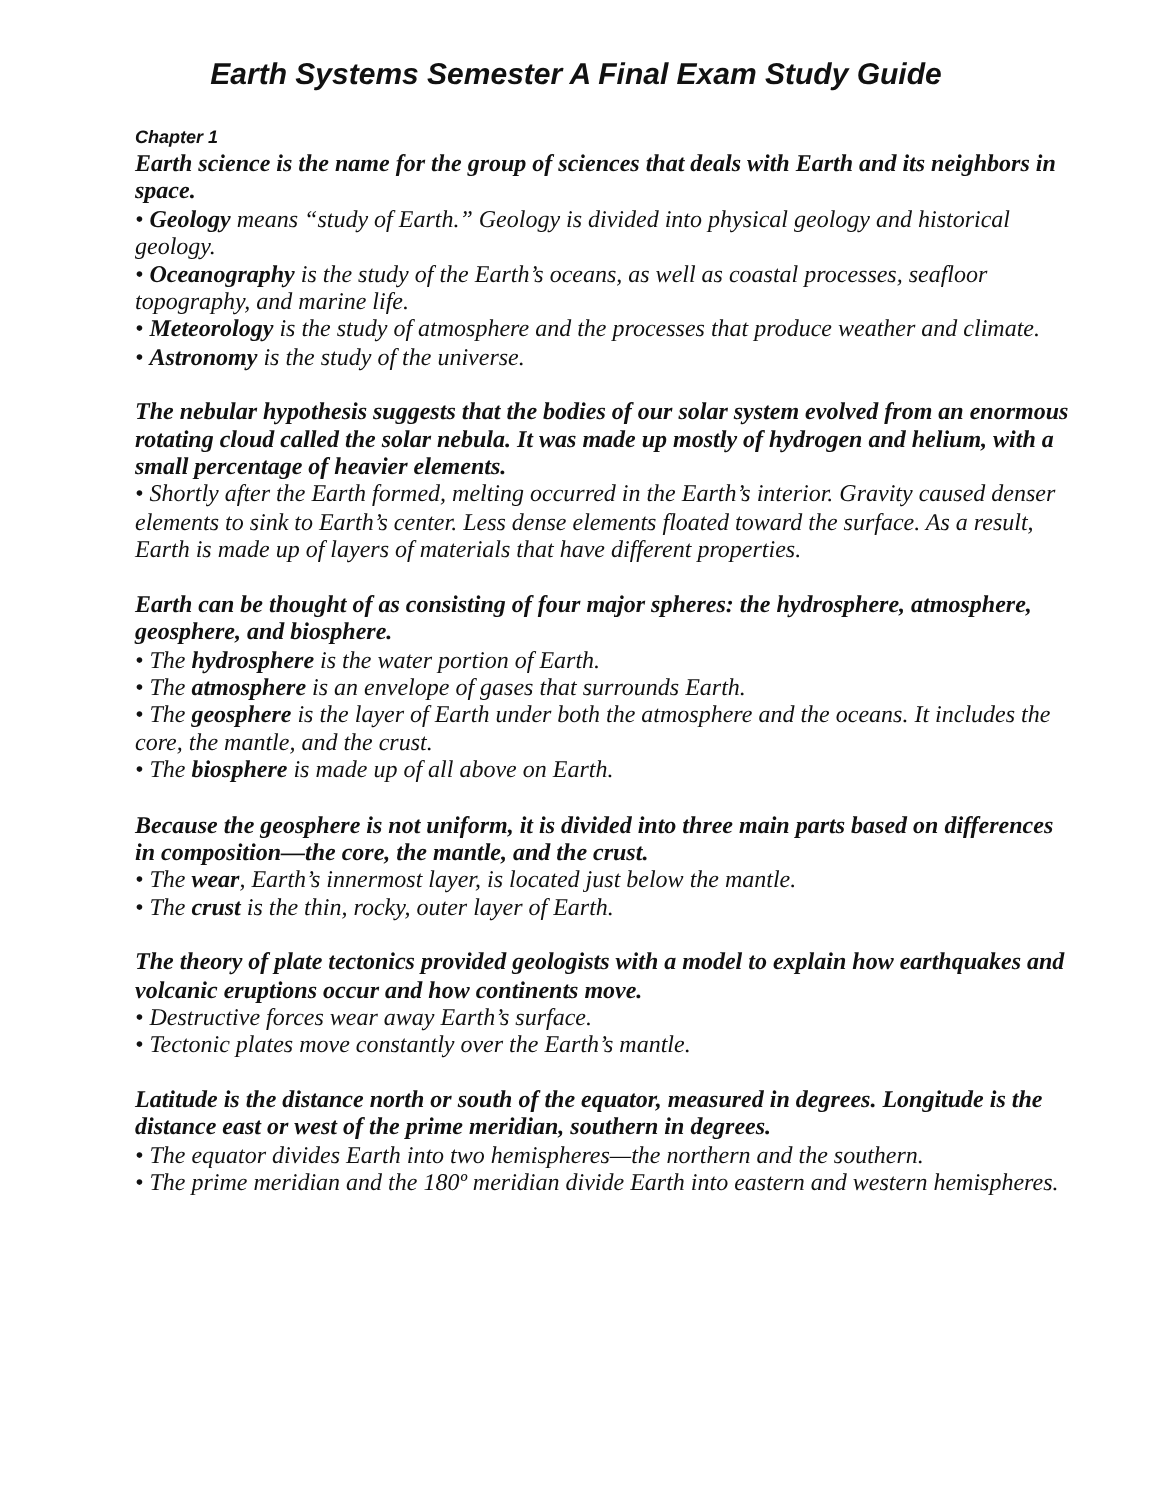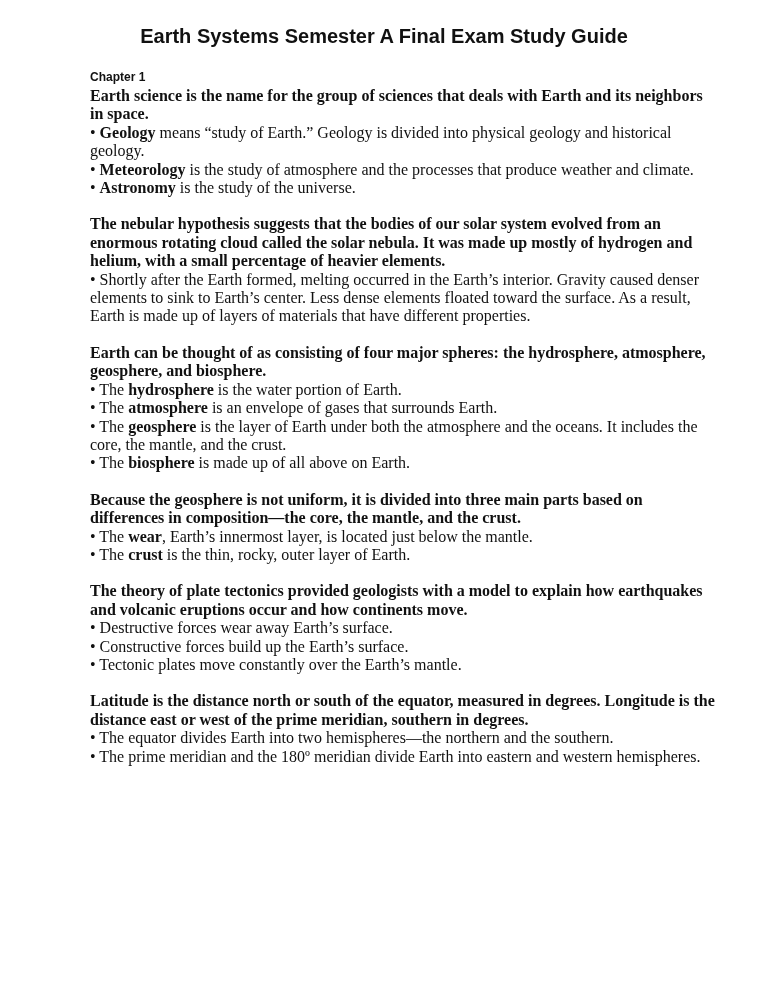--- a/index.html
+++ b/index.html
@@ -10,22 +10,23 @@
     body {
       width: 768px;
       height: 994px;
       position: relative;
       overflow: hidden;
       color: #111111;
     }
     .page {
       position: absolute;
       left: 90px;
-      top: 24px;
+      top: 38px;
       width: 640px;
+      font-style: italic;
     }
     .title {
       font-family: "Liberation Sans", sans-serif;
       font-weight: bold;
       font-size: 20px;
       text-align: center;
       margin: 0 0 0 -90px;
       width: 768px;
       line-height: 24px;
     }
@@ -55,20 +56,21 @@
 </head>
 <body>
 
 <div class="page">
   <h1 class="title">Earth Systems Semester A Final Exam Study Guide</h1>
   <h2 class="chapter">Chapter 1</h2>
 
   <div class="section first">
     <p class="lead">Earth science is the name for the group of sciences that deals with Earth and its neighbors in space.</p>
     <p class="bullet"><span>• </span><b>Geology</b><span> means “study of Earth.” Geology is divided into physical geology and historical geology.</span></p>
+    <p class="bullet"><span>• </span><b>Oceanography</b><span> is the study of the Earth’s oceans, as well as coastal processes, seafloor topography, and marine life.</span></p>
     <p class="bullet"><span>• </span><b>Meteorology</b><span> is the study of atmosphere and the processes that produce weather and climate.</span></p>
     <p class="bullet"><span>• </span><b>Astronomy</b><span> is the study of the universe.</span></p>
   </div>
 
   <div class="section">
     <p class="lead">The nebular hypothesis suggests that the bodies of our solar system evolved from an enormous rotating cloud called the solar nebula. It was made up mostly of hydrogen and helium, with a small percentage of heavier elements.</p>
     <p class="bullet"><span>• </span><span>Shortly after the Earth formed, melting occurred in the Earth’s interior. Gravity caused denser elements to sink to Earth’s center. Less dense elements floated toward the surface. As a result, Earth is made up of layers of materials that have different properties.</span></p>
   </div>
 
   <div class="section">
@@ -81,21 +83,20 @@
 
   <div class="section">
     <p class="lead">Because the geosphere is not uniform, it is divided into three main parts based on differences in composition—the core, the mantle, and the crust.</p>
     <p class="bullet"><span>• The </span><b>wear</b><span>, Earth’s innermost layer, is located just below the mantle.</span></p>
     <p class="bullet"><span>• The </span><b>crust</b><span> is the thin, rocky, outer layer of Earth.</span></p>
   </div>
 
   <div class="section">
     <p class="lead">The theory of plate tectonics provided geologists with a model to explain how earthquakes and volcanic eruptions occur and how continents move.</p>
     <p class="bullet"><span>• </span><span>Destructive forces wear away Earth’s surface.</span></p>
-    <p class="bullet"><span>• </span><span>Constructive forces build up the Earth’s surface.</span></p>
     <p class="bullet"><span>• </span><span>Tectonic plates move constantly over the Earth’s mantle.</span></p>
   </div>
 
   <div class="section">
     <p class="lead">Latitude is the distance north or south of the equator, measured in degrees. Longitude is the distance east or west of the prime meridian, southern in degrees.</p>
     <p class="bullet"><span>• </span><span>The equator divides Earth into two hemispheres—the northern and the southern.</span></p>
     <p class="bullet"><span>• </span><span>The prime meridian and the 180º meridian divide Earth into eastern and western hemispheres.</span></p>
   </div>
 </div>
 

